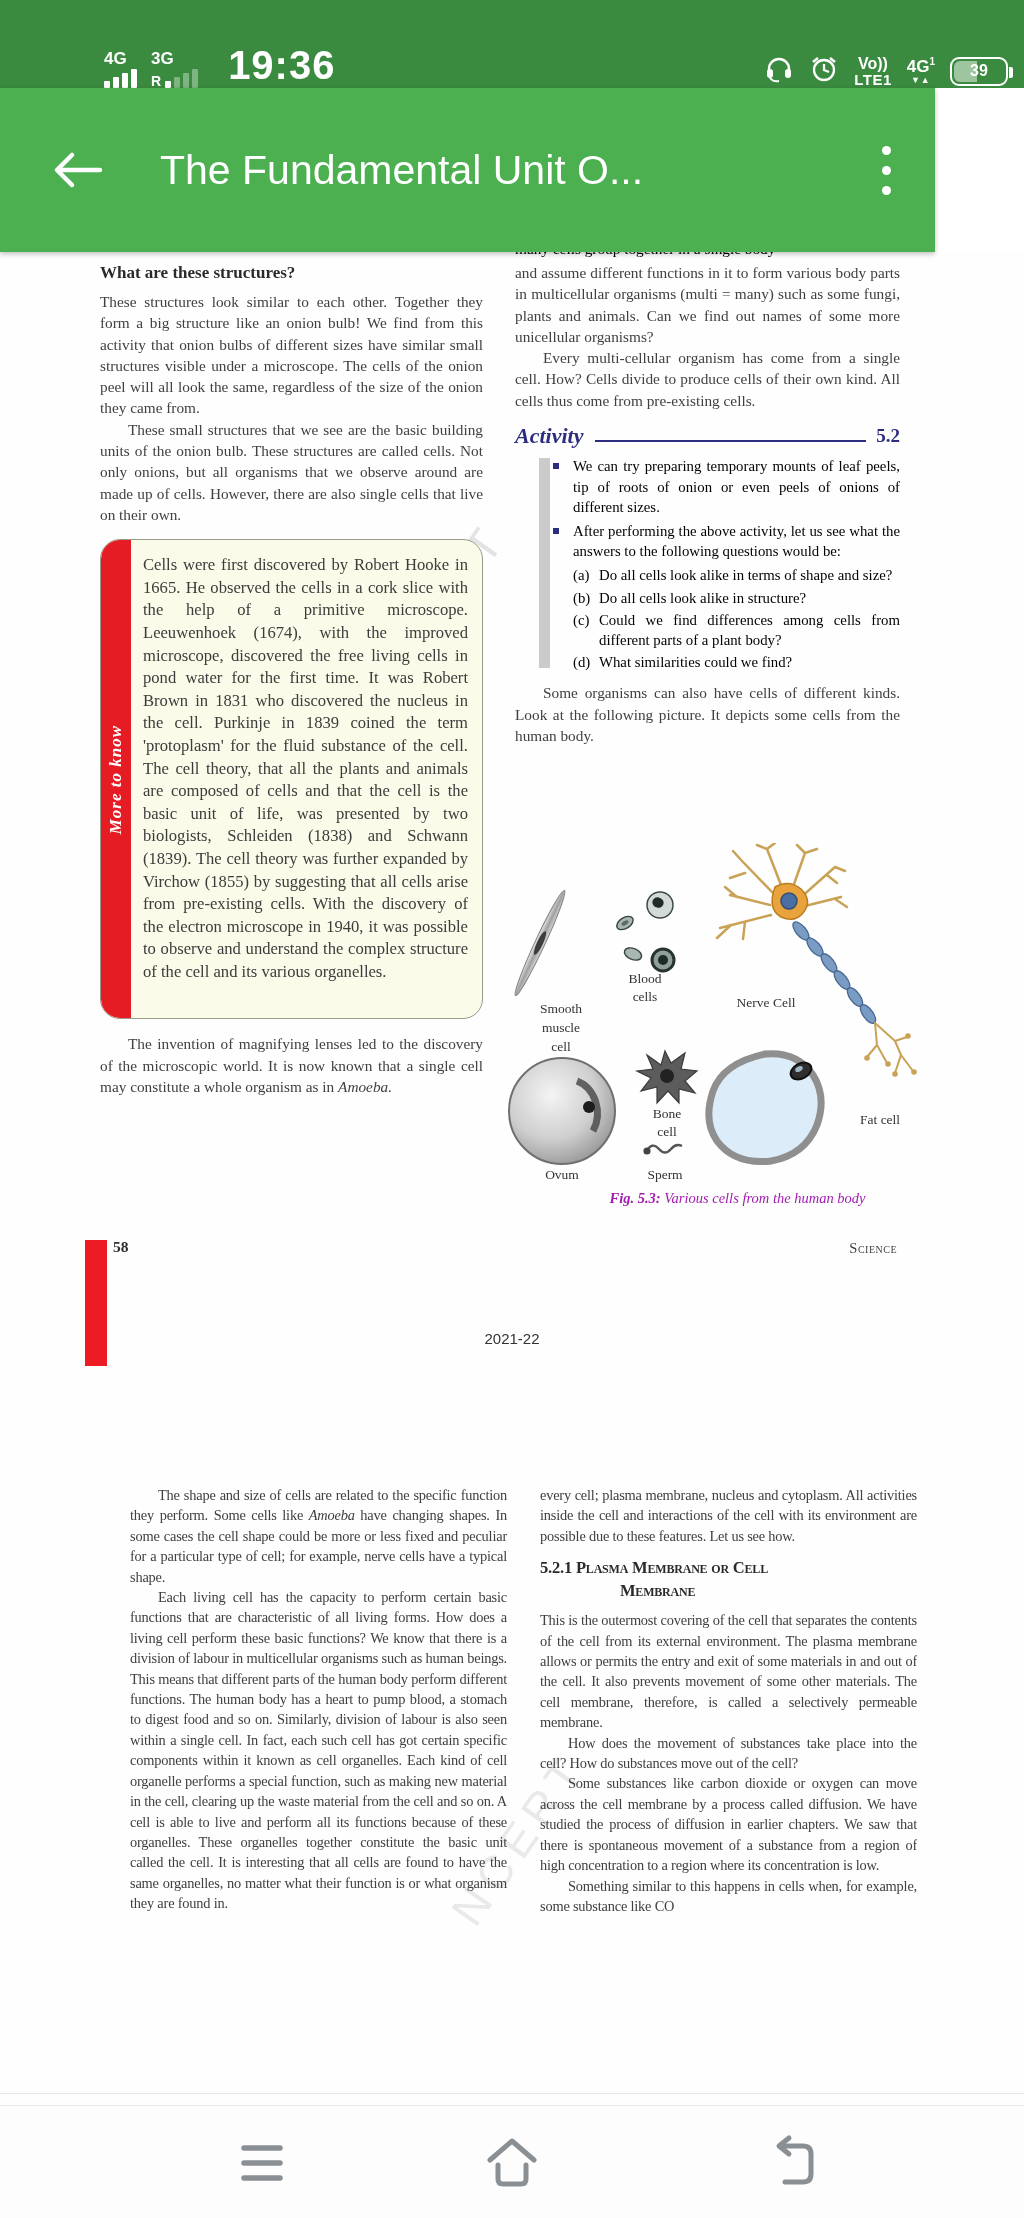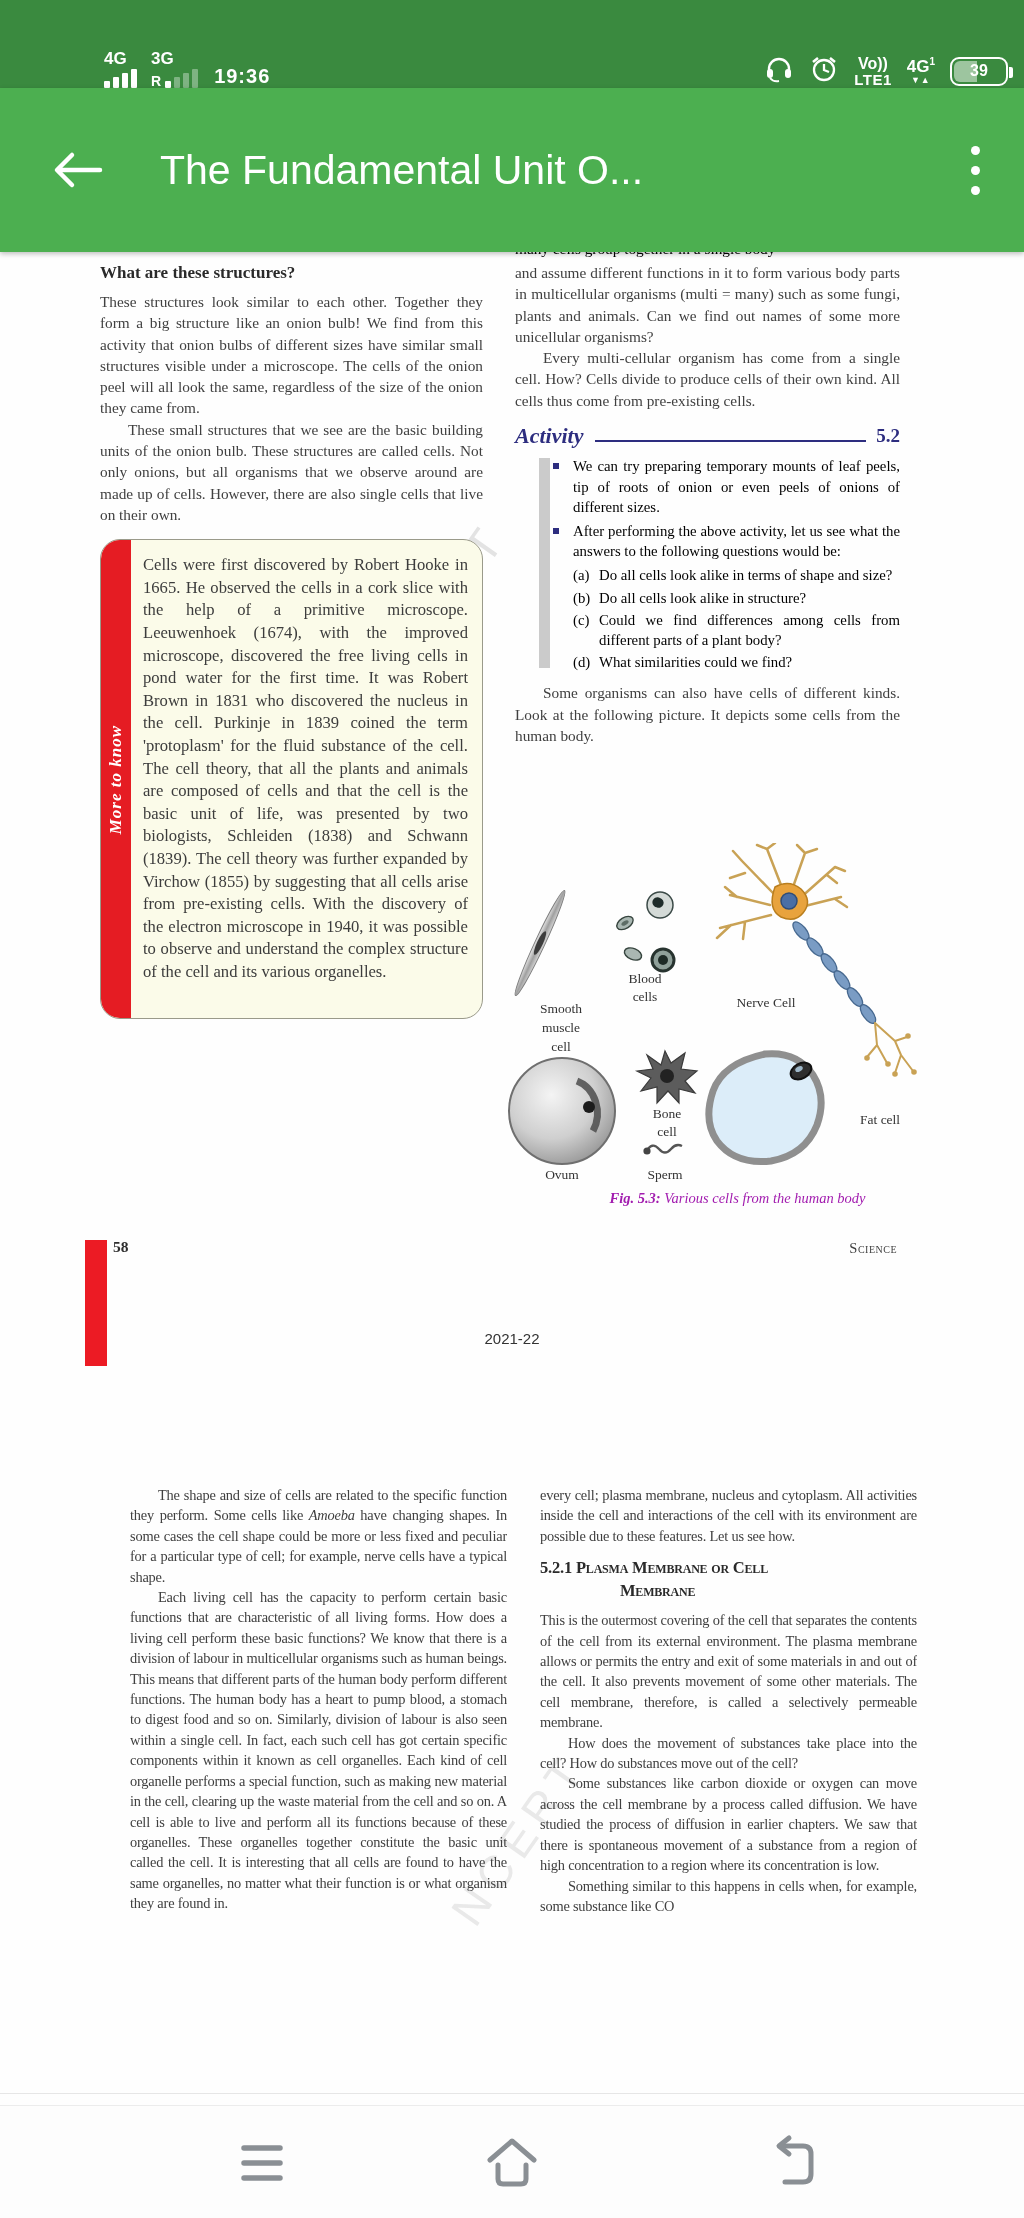--- a/index.html
+++ b/index.html
@@ -11,35 +11,35 @@
   .statusbar { position:absolute; left:0; top:0; width:1024px; height:88px; background:#3a8a3f;
                display:flex; align-items:flex-end; justify-content:space-between;
                padding:0 16px 0 104px; color:#fff; font-family:"Liberation Sans", sans-serif; }
   .sb-left { display:flex; align-items:flex-end; gap:14px; }
   .sig-group { display:flex; flex-direction:column; align-items:flex-start; line-height:1; }
   .sig-label { font-size:17px; font-weight:bold; margin-bottom:2px; }
   .bars { display:flex; align-items:flex-end; gap:3px; }
   .bars .r { font-size:14px; font-weight:bold; margin-right:1px; }
   .bar { width:6px; background:#fff; border-radius:1px; }
   .bar.dim { background:rgba(255,255,255,.35); }
-  .sb-time { font-size:20px; font-weight:bold; margin-left:2px; letter-spacing:1px; }
+  .sb-time { font-size:40px; font-weight:bold; margin-left:16px; letter-spacing:1px; }
   .sb-right { display:flex; align-items:center; gap:15px; }
   .volte, .databadge { display:flex; flex-direction:column; align-items:center; line-height:1; font-weight:bold; }
   .volte .l1 { font-size:16px; } .volte .l2 { font-size:15px; letter-spacing:.5px; }
   .databadge .l1 { font-size:17px; } .databadge .sub { font-size:10px; vertical-align:super; }
   .databadge .l2 { font-size:9px; letter-spacing:1px; margin-top:1px; }
   .battery { position:relative; width:58px; height:29px; border:2.5px solid #fff; border-radius:9px;
              display:flex; align-items:center; justify-content:center; }
   .battery .fill { position:absolute; left:2px; top:2px; bottom:2px; width:42%;
                    background:rgba(255,255,255,.5); border-radius:6px 0 0 6px; }
   .battery .pct { position:relative; font-size:16px; font-weight:bold; }
   .battery .nub { position:absolute; right:-7px; top:8px; width:4px; height:11px; background:#fff; border-radius:0 2px 2px 0; }
 
   
-  .appbar { position:absolute; left:0; top:88px; width:1024px; height:164px; background:#4caf50;
+  .appbar { position:absolute; left:0; top:88px; width:935px; height:164px; background:#4caf50;
             display:flex; align-items:center; padding:0 30px 0 48px;
             box-shadow:0 2px 5px rgba(0,0,0,.25); z-index:5; }
   .appbar .back { width:60px; height:48px; cursor:pointer; flex:0 0 auto; }
   .appbar .title { color:#fff; font-family:"Liberation Sans", sans-serif; font-size:41px;
                    margin-left:52px; flex:1 1 auto; white-space:nowrap; overflow:hidden; }
   .appbar .kebab { display:flex; flex-direction:column; gap:11px; padding:8px 14px; cursor:pointer; }
   .appbar .kebab i { width:9px; height:9px; border-radius:50%; background:#fff; }
 
   
   .doc { position:absolute; left:0; top:252px; width:1024px; height:1853px; background:#fefefe; overflow:hidden; }
@@ -195,20 +195,21 @@
     <div class="col p1-left">
       <h3 class="qhead">What are these structures?</h3>
       <p>These structures look similar to each other. Together they form a big structure like an onion bulb! We find from this activity that onion bulbs of different sizes have similar small structures visible under a microscope. The cells of the onion peel will all look the same, regardless of the size of the onion they came from.</p>
       <p class="indent">These small structures that we see are the basic building units of the onion bulb. These structures are called cells. Not only onions, but all organisms that we observe around are made up of cells. However, there are also single cells that live on their own.</p>
       <div class="mtk">
         <div class="mtk-tab">
           <span>More to know</span>
         </div>
         <div class="mtk-body">Cells were first discovered by Robert Hooke in 1665. He observed the cells in a cork slice with the help of a primitive microscope. Leeuwenhoek (1674), with the improved microscope, discovered the free living cells in pond water for the first time. It was Robert Brown in 1831 who discovered the nucleus in the cell. Purkinje in 1839 coined the term 'protoplasm' for the fluid substance of the cell. The cell theory, that all the plants and animals are composed of cells and that the cell is the basic unit of life, was presented by two biologists, Schleiden (1838) and Schwann (1839). The cell theory was further expanded by Virchow (1855) by suggesting that all cells arise from pre-existing cells. With the discovery of the electron microscope in 1940, it was possible to observe and understand the complex structure of the cell and its various organelles.</div>
       </div>
+      <p class="indent"><span>The invention of magnifying lenses led to the discovery of the microscopic world. It is now known that a single cell may constitute a whole organism as in </span><span class="ital">Amoeba.</span></p>
     </div>
 
     <div class="col p1-right">
       <div class="clipline">
           <span>many cells group together in a single body</span>
         </div>
       <p>and assume different functions in it to form various body parts in multicellular organisms (multi = many) such as some fungi, plants and animals. Can we find out names of some more unicellular organisms?</p>
       <p class="indent">Every multi-cellular organism has come from a single cell. How? Cells divide to produce cells of their own kind. All cells thus come from pre-existing cells.</p>
 
       <div class="act-head">

